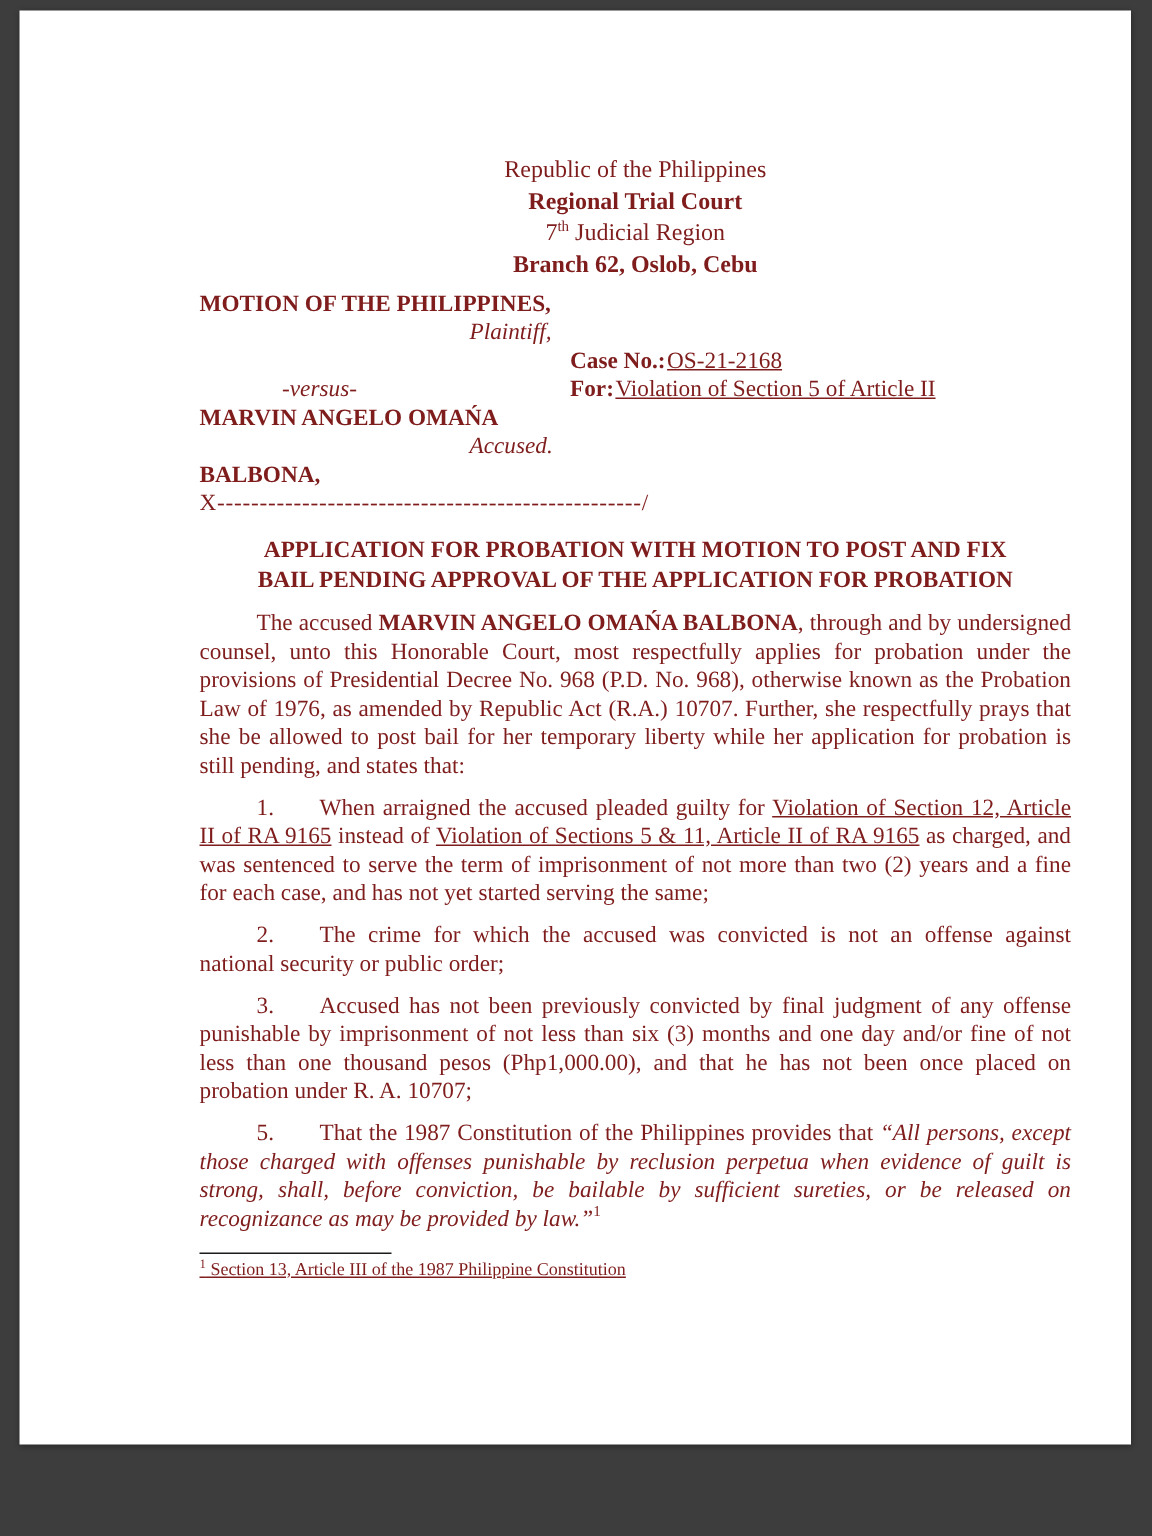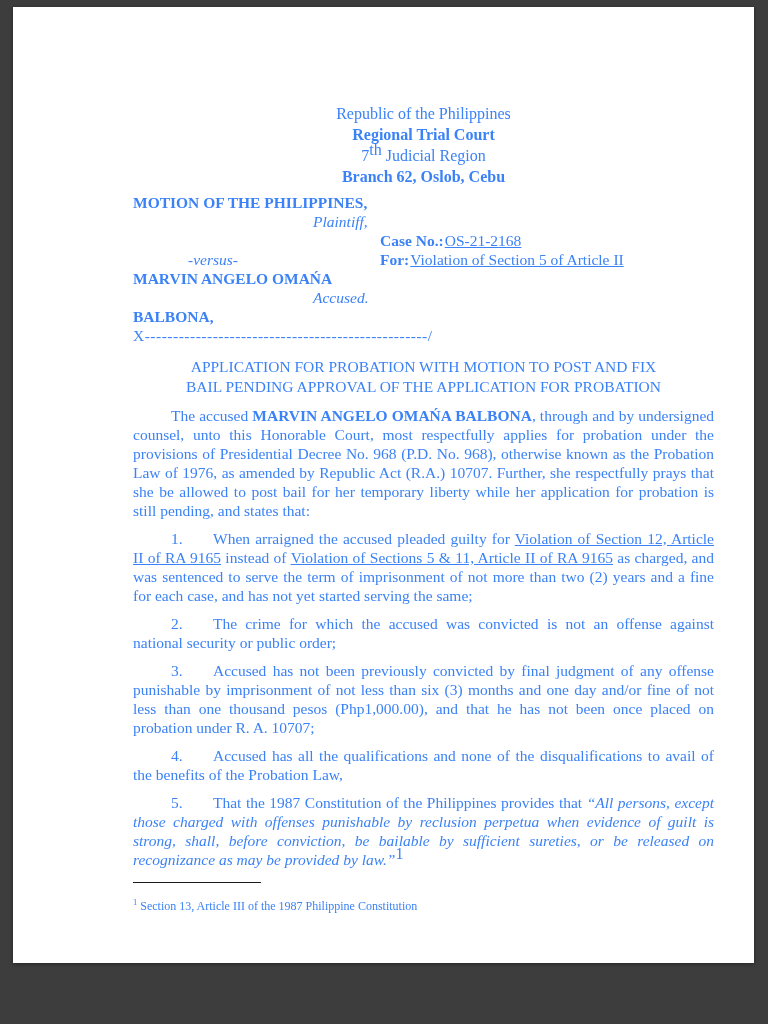--- a/index.html
+++ b/index.html
@@ -9,46 +9,46 @@
     font-family: "Liberation Serif", "DejaVu Serif", serif;
     position: relative;
   }
   .viewer { position: absolute; inset: 0; }
   .page {
     position: absolute; left: 13px; top: 7px;
     width: 741px; height: 956px;
     background: #ffffff;
     box-sizing: border-box;
     padding: 96px 40px 0 120px;
-    color: #3b82f6;
+    color: #7f1d1d;
     font-size: 15.5px;
     line-height: 19px;
     overflow: hidden;
     box-shadow: 0 1px 4px rgba(0,0,0,0.4);
   }
   .b { font-weight: bold; }
   .i { font-style: italic; }
   .u { text-decoration: underline; }
-  sup { font-size: 16px; line-height: 0; }
+  sup { font-size: 10px; line-height: 0; }
   .hdr { text-align: center; line-height: 21px; font-size: 16px; }
   .caption { margin-top: 6px; }
   .cap-line { line-height: 19px; }
   .role { margin-left: 180px; font-style: italic; }
   .cap-row { display: flex; }
   .cap-left { width: 247px; box-sizing: border-box; }
   .versus { padding-top: 19px; text-align: center; width: 160px; font-style: italic; }
   .cap-right { flex: 1; }
   .lbl { font-weight: bold; margin-right: 1px; }
   .party { font-weight: bold; }
   .xline { letter-spacing: 0.5px; }
-  .title { text-align: center; font-weight: normal; margin-top: 12px; line-height: 20px; }
+  .title { text-align: center; font-weight: bold; margin-top: 12px; line-height: 20px; }
   .para { text-align: justify; text-indent: 38px; margin: 9px 0 0 0; }
   .num { display: inline-block; width: 42px; text-indent: 0; }
   .fn-rule { width: 128px; border-top: 1.5px solid #1b1b1b; margin-top: 13px; }
-  .fn { font-size: 12px; line-height: 15px; margin-top: 16px; }
+  .fn { font-size: 12px; line-height: 15px; margin-top: 3px; text-decoration: underline; }
   .fn sup { font-size: 8.5px; }
 </style>
 </head>
 <body>
 
 <div class="viewer">
   <div class="page">
 
     <div class="hdr">
       <div>Republic of the Philippines</div>
@@ -81,21 +81,20 @@
     </div>
 
     <p class="para"><span>The accused </span><span class="b">MARVIN ANGELO OMAŃA BALBONA</span><span>, through and by undersigned counsel, unto this Honorable Court, most respectfully applies for probation under the provisions of Presidential Decree No. 968 (P.D. No. 968), otherwise known as the Probation Law of 1976, as amended by Republic Act (R.A.) 10707.  Further, she respectfully prays that she be allowed to post bail for her temporary liberty while her application for probation is still pending, and states that:</span></p>
 
     <p class="para"><span class="num">1.</span><span>When arraigned the accused pleaded guilty for </span><span class="u">Violation of Section 12, Article II of RA 9165</span><span> instead of </span><span class="u">Violation of Sections 5 &amp; 11, Article II of RA 9165</span><span> as charged, and was sentenced to serve the term of imprisonment of not more than two (2) years and a fine for each case, and has not yet started serving the same;</span></p>
 
     <p class="para"><span class="num">2.</span><span>The crime for which the accused was convicted is not an offense against national security or public order;</span></p>
 
     <p class="para"><span class="num">3.</span><span>Accused has not been previously convicted by final judgment of any offense punishable by imprisonment of not less than six (3) months and one day and/or fine of not less than one thousand pesos (Php1,000.00), and that he has not been once placed on probation under R. A. 10707;</span></p>
 
-    <p class="para"><span class="num">4.</span><span>Accused has all the qualifications and none of the disqualifications to avail of the benefits of the Probation Law,</span></p>
 
     <p class="para"><span class="num">5.</span><span>That the 1987 Constitution of the Philippines provides that </span><span class="i">“All persons, except those charged with offenses punishable by reclusion perpetua when evidence of guilt is strong, shall, before conviction, be bailable by sufficient sureties, or be released on recognizance as may be provided by law.”</span><sup>1</sup></p>
 
     <div class="fn-rule"></div>
     <div class="fn"><sup>1</sup><span> Section 13, Article III of the 1987 Philippine Constitution</span></div>
 
   </div>
 </div>
 
 </body></html>

